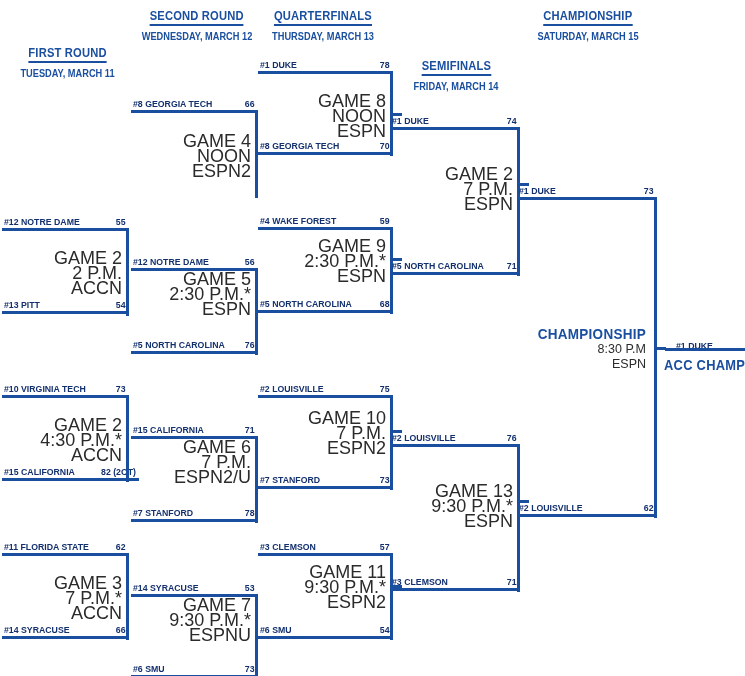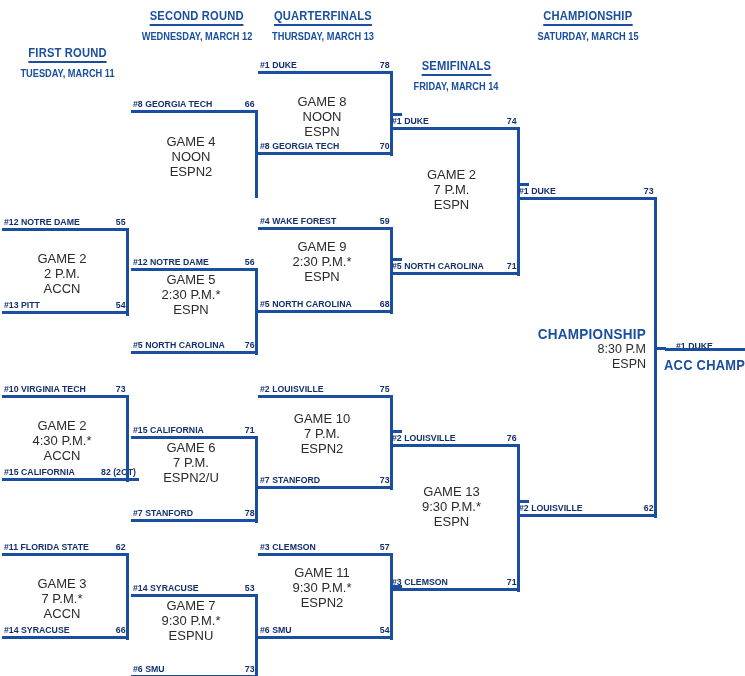--- a/index.html
+++ b/index.html
@@ -49,22 +49,22 @@
     transform:scaleX(.92);transform-origin:right bottom;
   }
   .slot.wide .tm{font-size:9.5px;}
 
   
   .vline{position:absolute;background:#1a4fa0;width:3px;}
   .hline{position:absolute;background:#1a4fa0;height:3px;}
 
   
   .ginfo{
-    position:absolute;text-align:center;
-    color:#2b2b2b;font-size:13px;line-height:15px;
+    position:absolute;text-align:right;
+    color:#2b2b2b;font-size:18px;line-height:15px;
     font-family:"Liberation Sans", sans-serif;
     white-space:nowrap;
   }
   .ginfo div{display:block;}
 
   
   .champ-block{position:absolute;text-align:right;white-space:nowrap;}
   .champ-title{
     font-size:15px;font-weight:bold;color:#1a4fa0;
     letter-spacing:.3px;

